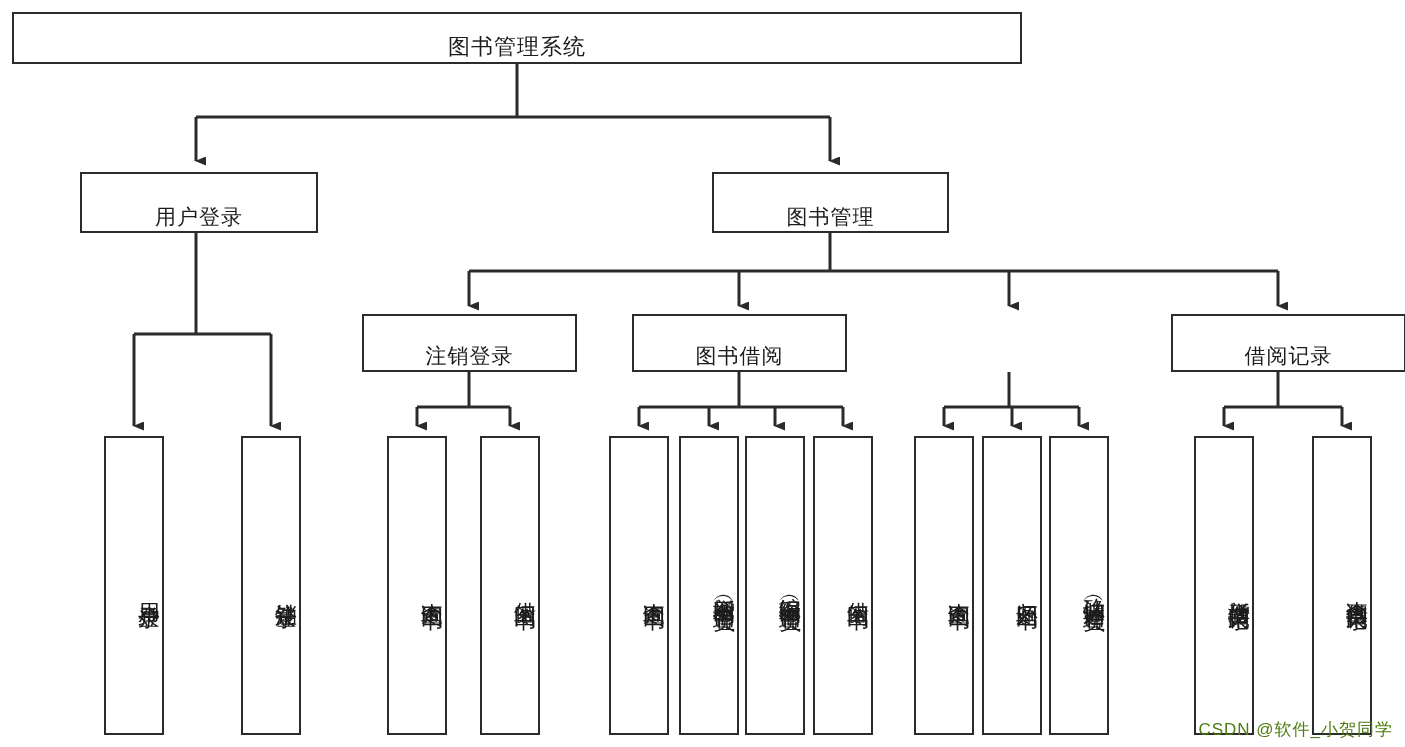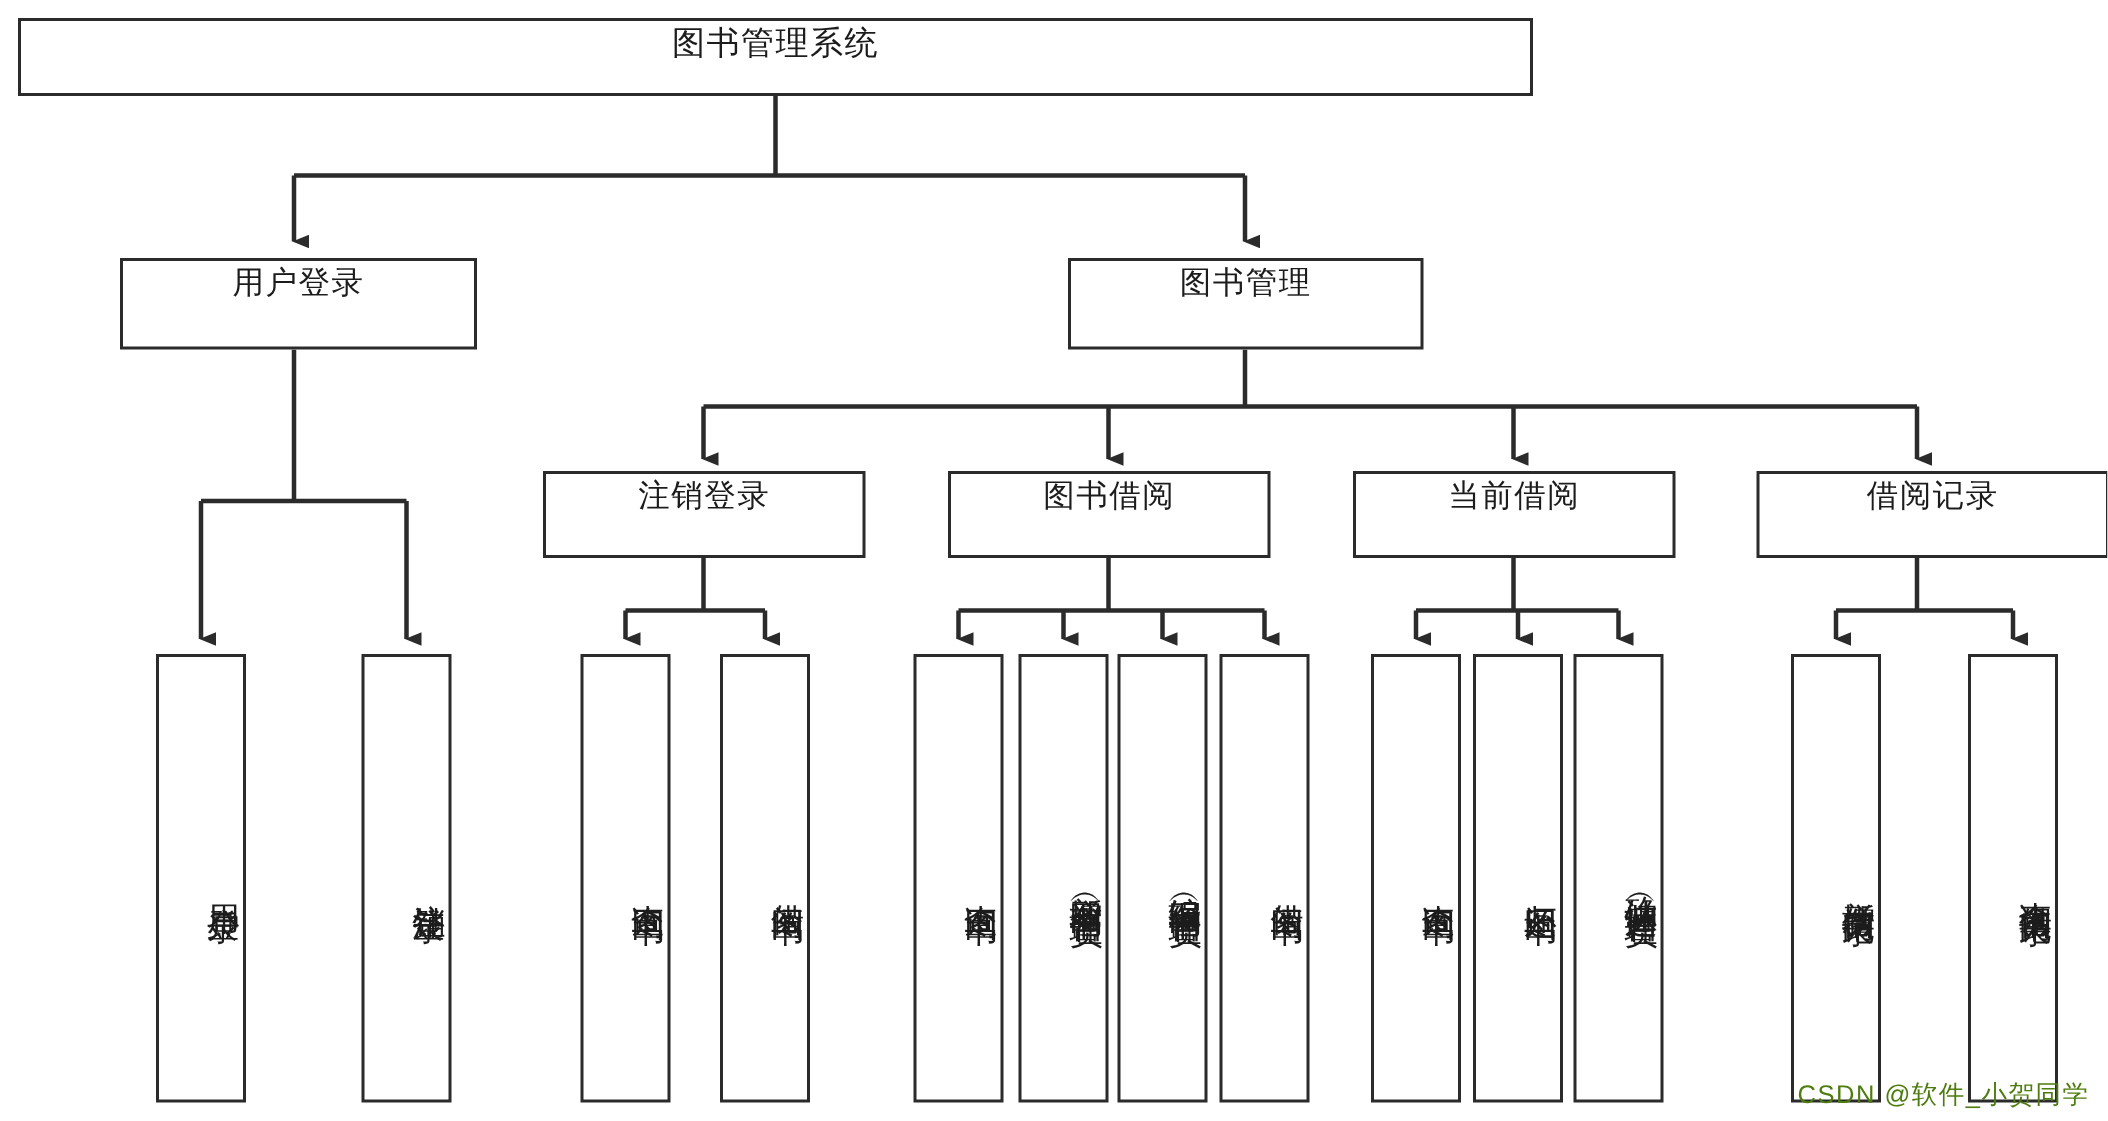--- a/index.html
+++ b/index.html
@@ -25,21 +25,21 @@
     width: 1405px;
     height: 747px;
     pointer-events: none;
   }
   .node {
     position: absolute;
     box-sizing: border-box;
     background: #ffffff;
     border: 2px solid #2b2b2b;
     display: flex;
-    align-items: flex-start;
+    align-items: flex-end;
     justify-content: center;
     color: #1c1c1c;
     z-index: 2;
   }
   .node-h {
     font-size: 21px;
     letter-spacing: 1px;
     white-space: nowrap;
   }
   .node-root {
@@ -137,23 +137,20 @@
   <div class="node node-h" style="left:712px; top:172px; width:237px; height:61px;">
     <span>图书管理</span>
   </div>
 
   <div class="node node-h" style="left:362px; top:314px; width:215px; height:58px;">
     <span>注销登录</span>
   </div>
   <div class="node node-h" style="left:632px; top:314px; width:215px; height:58px;">
     <span>图书借阅</span>
   </div>
-  <div class="node node-h" style="left:902px; top:314px; width:215px; height:58px;">
-    <span>当前借阅</span>
-  </div>
   <div class="node node-h" style="left:1171px; top:314px; width:235px; height:58px;">
     <span>借阅记录</span>
   </div>
 
   <div class="node node-v" style="left:104px; top:436px; width:60px; height:299px;">
     <span class="vtext">用户登录</span>
   </div>
   <div class="node node-v" style="left:241px; top:436px; width:60px; height:299px;">
     <span class="vtext">注销登录</span>
   </div>

